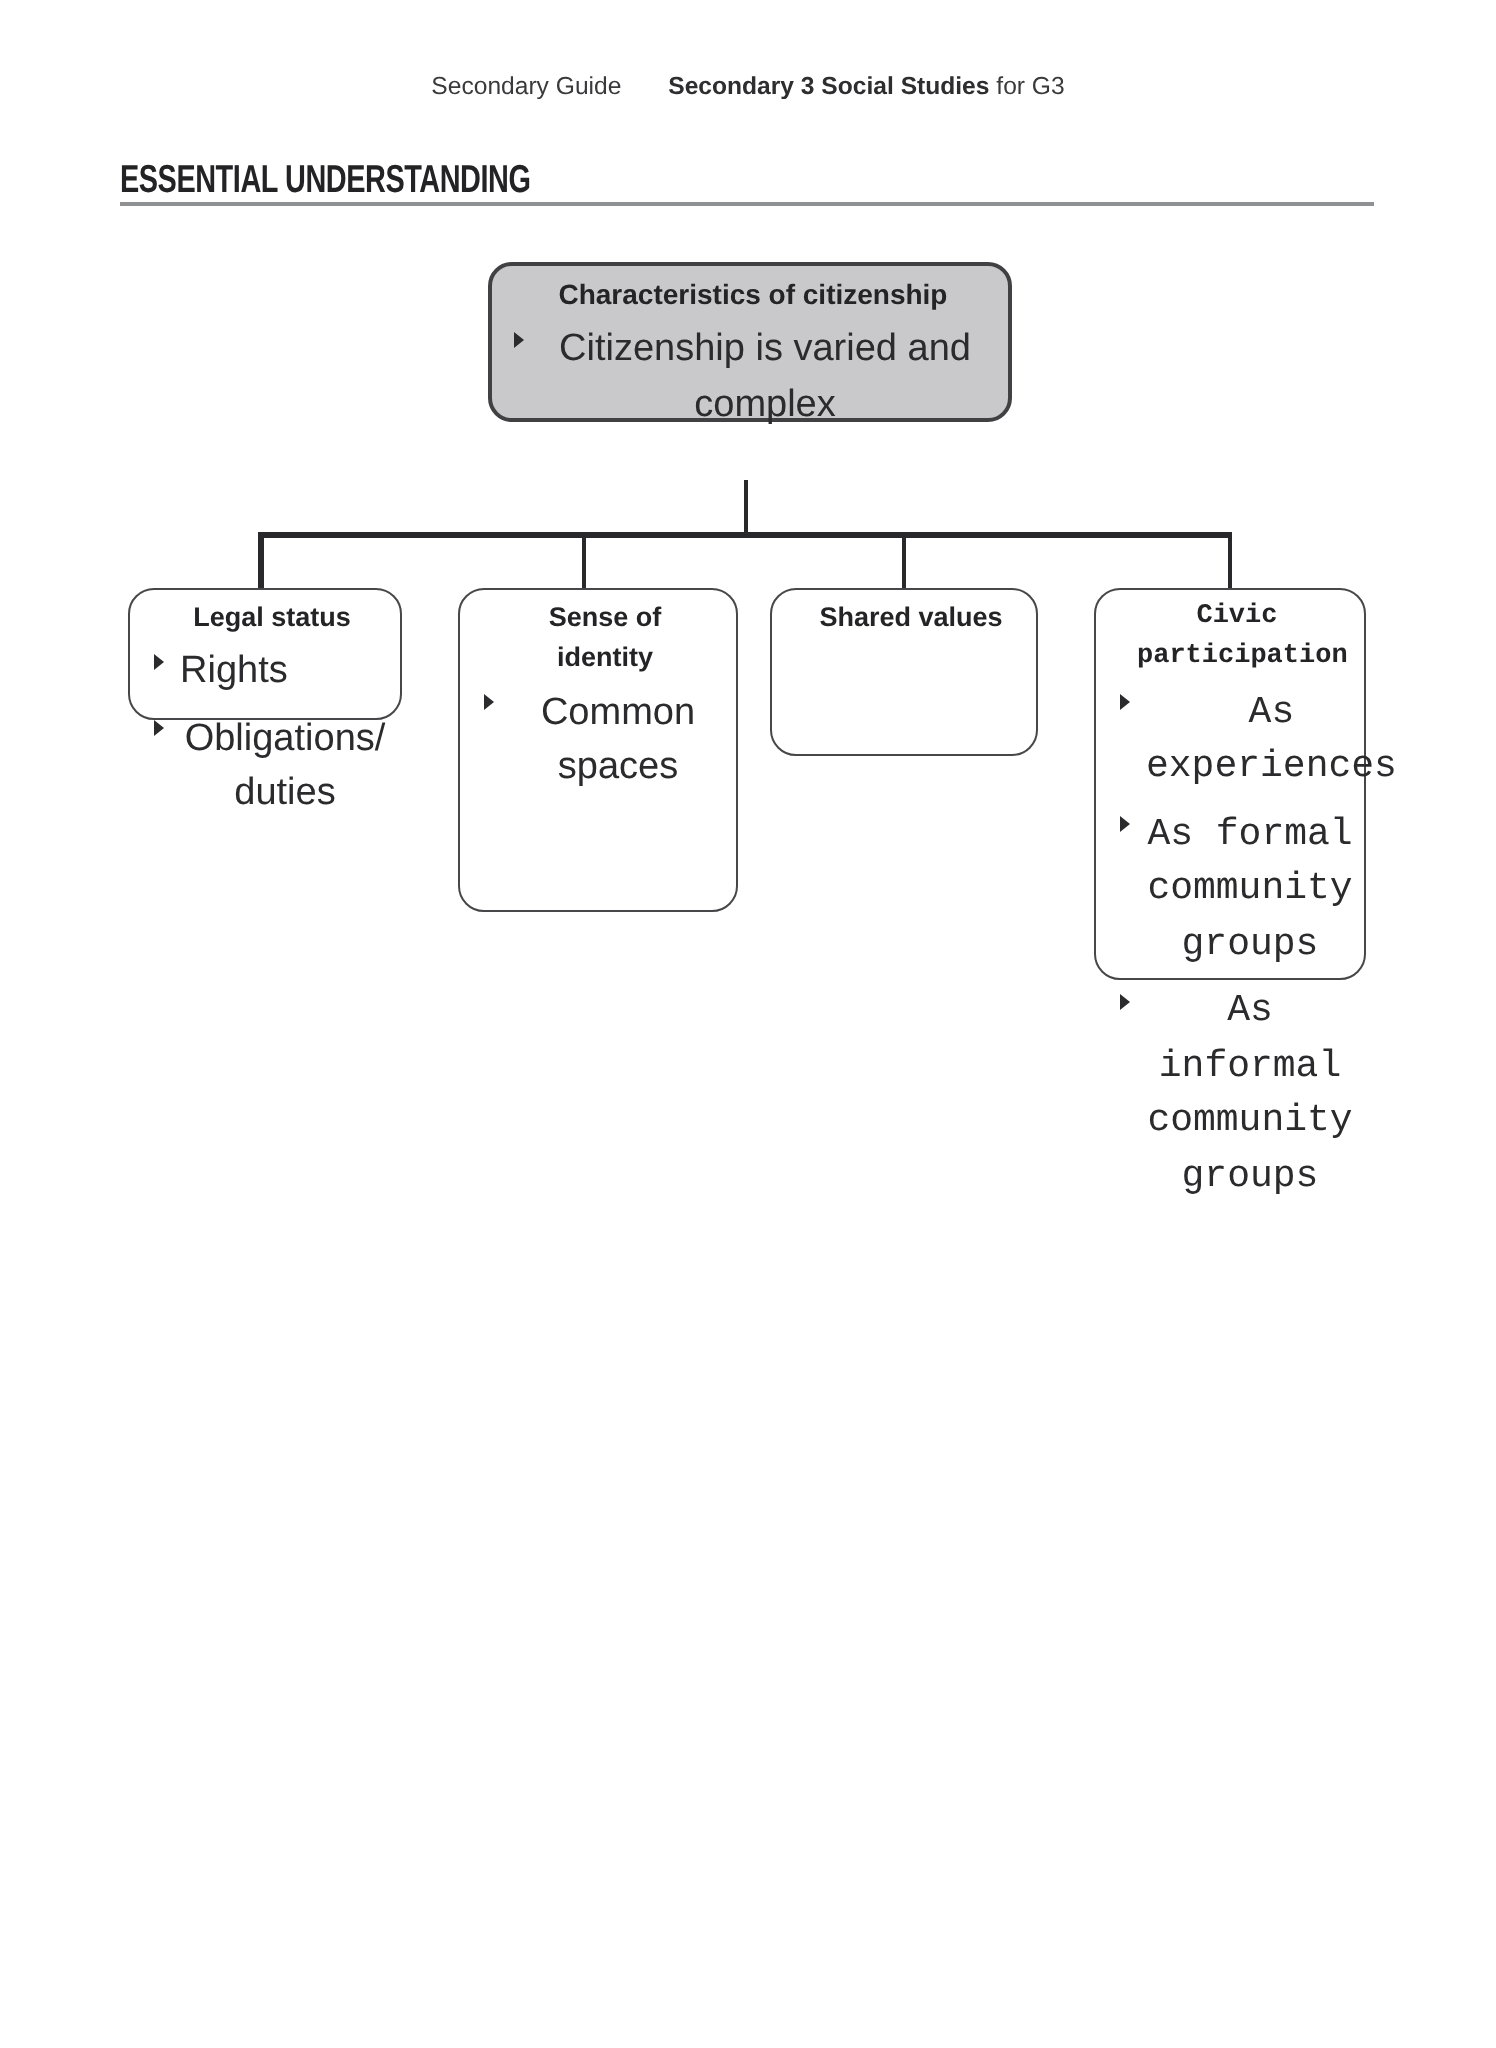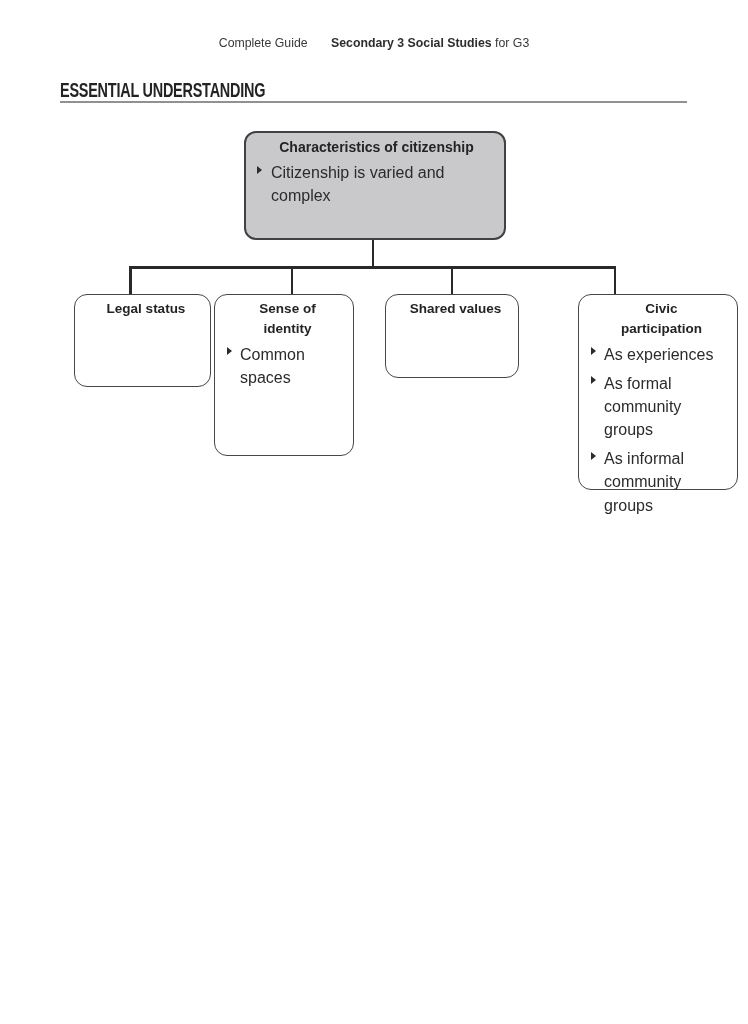--- a/index.html
+++ b/index.html
@@ -28,45 +28,45 @@
     position:absolute; left:60px; top:101px; width:627px; height:2px;
     background:var(--title-rule,#8f9193);
   }
 
   
   .box {
     position:absolute; border-radius:12px;
     line-height:1.45;
   }
   .root-box {
-    left:244px; top:131px; width:262px; height:109px;
+    left:244px; top:131px; width:262px; height:80px;
     background:var(--root-box-fill,#c9c9cb);
     border:2.5px solid var(--box-border,#414144);
     padding:4px 8px 0 11px;
   }
   .root-box .box-title { font-size:14px; margin-bottom:2px; }
   .box-title {
     font-weight:bold; text-align:center; font-size:13.5px; line-height:1.5;
     color:#242426;
   }
   .child {
     top:294px; background:#ffffff;
     border:1.5px solid #47474a; border-radius:13px;
     padding:4px 5px 0 12px;
   }
-  .c0 { left:74px;  width:137px; height:93px;  }
-  .c1 { left:214px; width:140px; height:162px; }
+  .c0 { left:64px;  width:137px; height:66px;  }
+  .c1 { left:229px; width:140px; height:162px; }
   .c2 { left:385px; width:134px; height:84px;  }
-  .c3 { left:578px; width:160px; height:196px; }
+  .c3 { left:547px; width:136px; height:196px;font-family:Liberation Mono, monospace; }
   .c1 .box-title { max-width:75px;  margin:0 auto 2px; }
   .c3 .box-title { max-width:100px; margin:0 auto 2px; }
 
   
   ul.bullets { list-style:none; margin-top:3px; }
-  ul.bullets li { display:flex; gap:8px; margin-bottom:6px; font-size:16px; }
+  ul.bullets li { display:flex; gap:8px; margin-bottom:6px; font-size:19px;text-align:center; }
   .root-box ul.bullets li { gap:9px; margin-bottom:7px; padding-right:2px; }
   .tri {
     flex:0 0 auto; width:0; height:0; margin-top:4.5px;
     border-top:4px solid transparent; border-bottom:4px solid transparent;
     border-left:5.5px solid #2b2b2d;
   }
 
   
   .line { position:absolute; background:var(--connector,#29292b); }
   .stem  { left:371.5px; top:240px; width:2.5px; height:27px; }
@@ -79,21 +79,21 @@
     position:absolute; top:971px; left:0; width:748px;
     text-align:center; font-size:12.5px; color:#3a3a3c;
   }
 </style>
 </head>
 <body>
 
 <div class="page">
 
   <div class="header">
-    <span>Complete Guide</span>
+    <span>Secondary Guide</span>
     <b>Secondary 3 Social Studies</b>
     <span>for G3</span>
   </div>
 
   <div class="section-title">ESSENTIAL UNDERSTANDING</div>
   <div class="section-rule"></div>
 
   <div>
 
     <div class="box root-box">
@@ -108,20 +108,30 @@
 
     <div class="line stem"></div>
     <div class="line hline"></div>
     <div class="line drop d0"></div>
     <div class="line drop d1"></div>
     <div class="line drop d2"></div>
     <div class="line drop d3"></div>
 
     <div class="box child c0">
       <div class="box-title">Legal status</div>
+      <ul class="bullets">
+        <li>
+          <span class="tri"></span>
+          <span>Rights</span>
+        </li>
+        <li>
+          <span class="tri"></span>
+          <span>Obligations/​duties</span>
+        </li>
+      </ul>
     </div>
 
     <div class="box child c1">
       <div class="box-title">Sense of identity</div>
       <ul class="bullets">
         <li>
           <span class="tri"></span>
           <span>Common spaces</span>
         </li>
       </ul>

